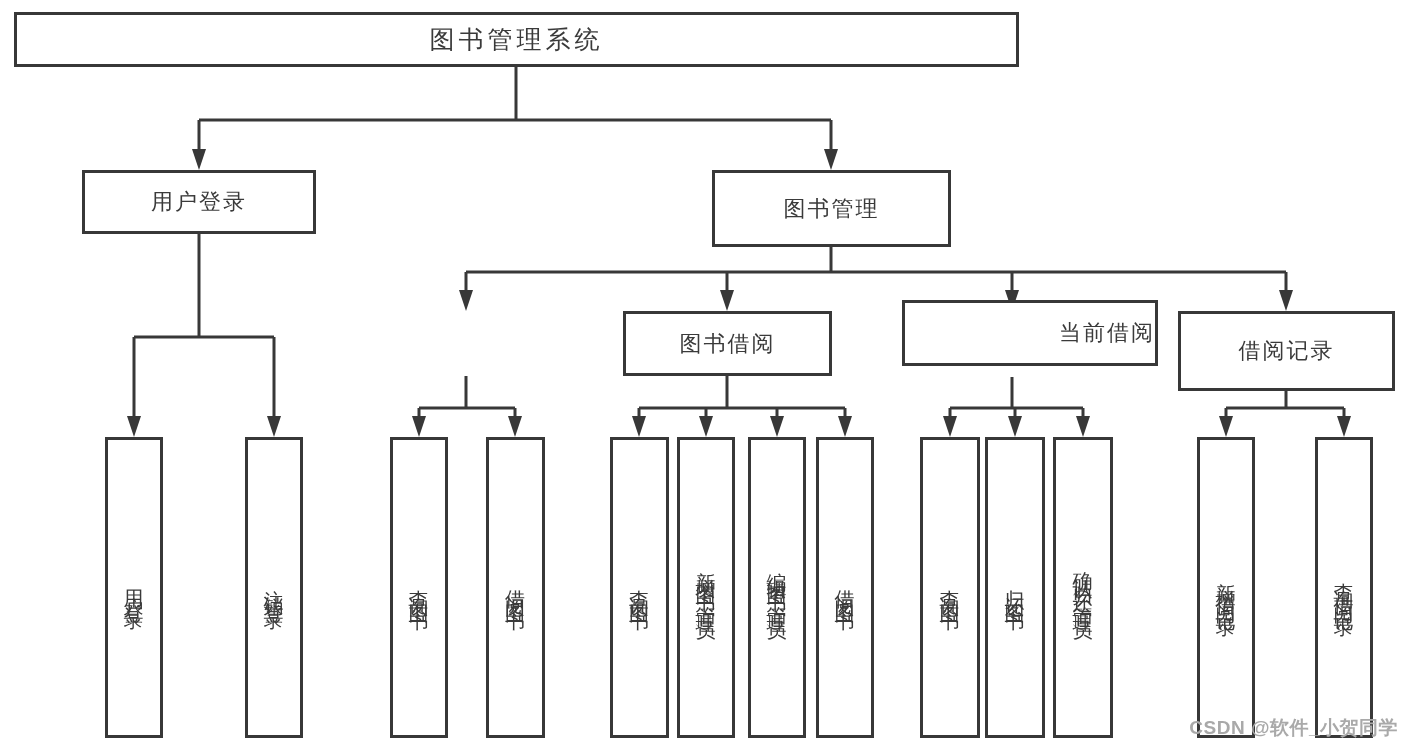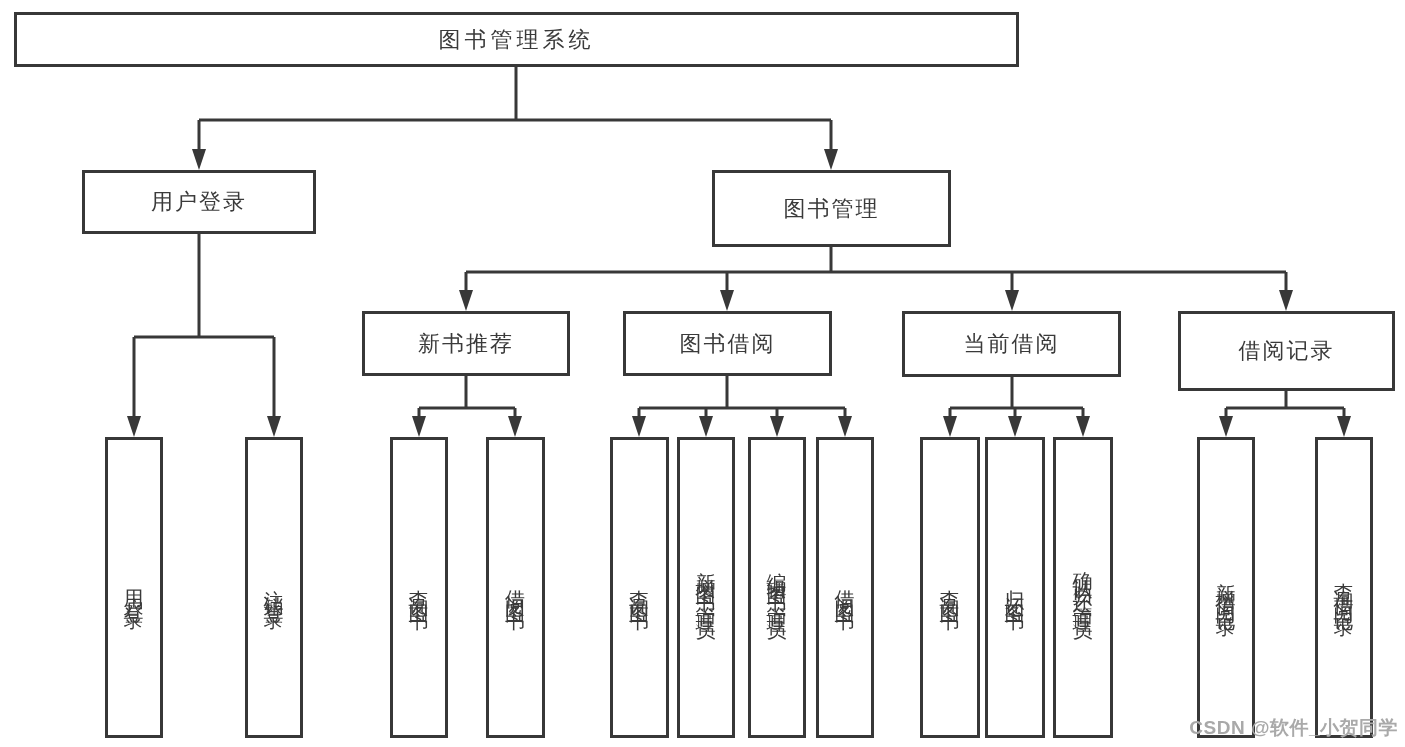--- a/index.html
+++ b/index.html
@@ -20,21 +20,21 @@
   .connectors{position:absolute;left:0;top:0;width:1405px;height:747px;}
   .connectors path{stroke:var(--line);stroke-width:3;fill:none;}
   .connectors polygon{fill:var(--line);stroke:none;}
   .node{
     position:absolute;box-sizing:border-box;
     border:3px solid var(--line);
     background:var(--bg);
     display:flex;align-items:center;justify-content:center;
     text-align:center;
   }
-  .root-node{font-size:22px;letter-spacing:4px;}
+  .root-node{font-size:25px;letter-spacing:4px;}
   .h-node{font-size:22px;letter-spacing:2px;}
   .leaf span{
     writing-mode:vertical-rl;
     text-orientation:mixed;
     font-size:20px;
     letter-spacing:7px;
     line-height:1.1;
     white-space:nowrap;
   }
   .watermark{
@@ -106,27 +106,24 @@
     <span>图书管理系统</span>
   </div>
 
   <div class="node h-node" style="left:82px;top:170px;width:234px;height:64px;">
     <span>用户登录</span>
   </div>
   <div class="node h-node" style="left:712px;top:170px;width:239px;height:77px;">
     <span>图书管理</span>
   </div>
 
-  <div class="node h-node" style="left:362px;top:311px;width:208px;height:65px;">
-    <span>新书推荐</span>
-  </div>
   <div class="node h-node" style="left:623px;top:311px;width:209px;height:65px;justify-content:center;">
     <span>图书借阅</span>
   </div>
-  <div class="node h-node" style="left:902px;top:311px;width:219px;height:66px;">
+  <div class="node h-node" style="left:902px;top:300px;width:256px;height:66px;justify-content:flex-end;">
     <span>当前借阅</span>
   </div>
   <div class="node h-node" style="left:1178px;top:311px;width:217px;height:80px;">
     <span>借阅记录</span>
   </div>
 
   <div class="node leaf" style="left:105px;top:437px;width:58px;height:301px;">
     <span>用户登录</span>
   </div>
   <div class="node leaf" style="left:245px;top:437px;width:58px;height:301px;">

